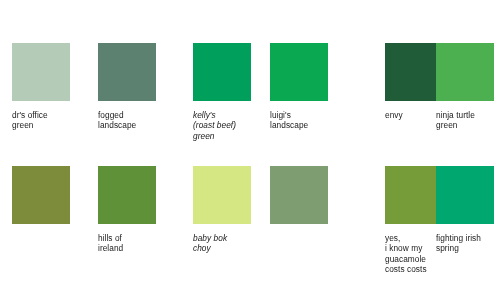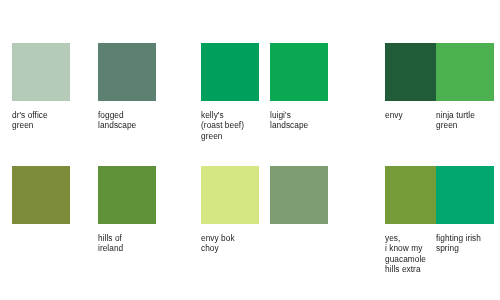--- a/index.html
+++ b/index.html
@@ -35,21 +35,21 @@
   .swatch-row.row-0 { top: 43px; }
   .swatch-row.row-1 { top: 166px; }
 
   .swatch-cell {
     position: absolute;
     top: 0;
     width: 58px;
   }
   .swatch-cell.col-0 { left: 12px; }
   .swatch-cell.col-1 { left: 98px; }
-  .swatch-cell.col-2 { left: 201px; }
+  .swatch-cell.col-2 { left: 193px; font-style: italic; }
   .swatch-cell.col-3 { left: 270px; }
   .swatch-cell.col-4 { left: 353px; padding-left: 32px; }
   .swatch-cell.col-5 { left: 436px; }
 
   .swatch-chip {
     width: 58px;
     height: 58px;
     display: block;
   }
   .swatch-label {
@@ -116,34 +116,34 @@
       </div>
 
       <div class="swatch-cell col-1">
         <span class="swatch-chip" style="background-color:#5f9139;"></span>
         <div class="swatch-label">hills of
 ireland</div>
       </div>
 
       <div class="swatch-cell col-2">
         <span class="swatch-chip" style="background-color:#d4e783;"></span>
-        <div class="swatch-label">envy bok
+        <div class="swatch-label">baby bok
 choy</div>
       </div>
 
       <div class="swatch-cell col-3">
         <span class="swatch-chip" style="background-color:#7e9e71;"></span>
       </div>
 
       <div class="swatch-cell col-4">
         <span class="swatch-chip" style="background-color:#759c39;"></span>
         <div class="swatch-label">yes,
 i know my
 guacamole
-hills extra</div>
+costs costs</div>
       </div>
 
       <div class="swatch-cell col-5">
         <span class="swatch-chip" style="background-color:#00a870;"></span>
         <div class="swatch-label">fighting irish
 spring</div>
       </div>
 
     </div>
 

